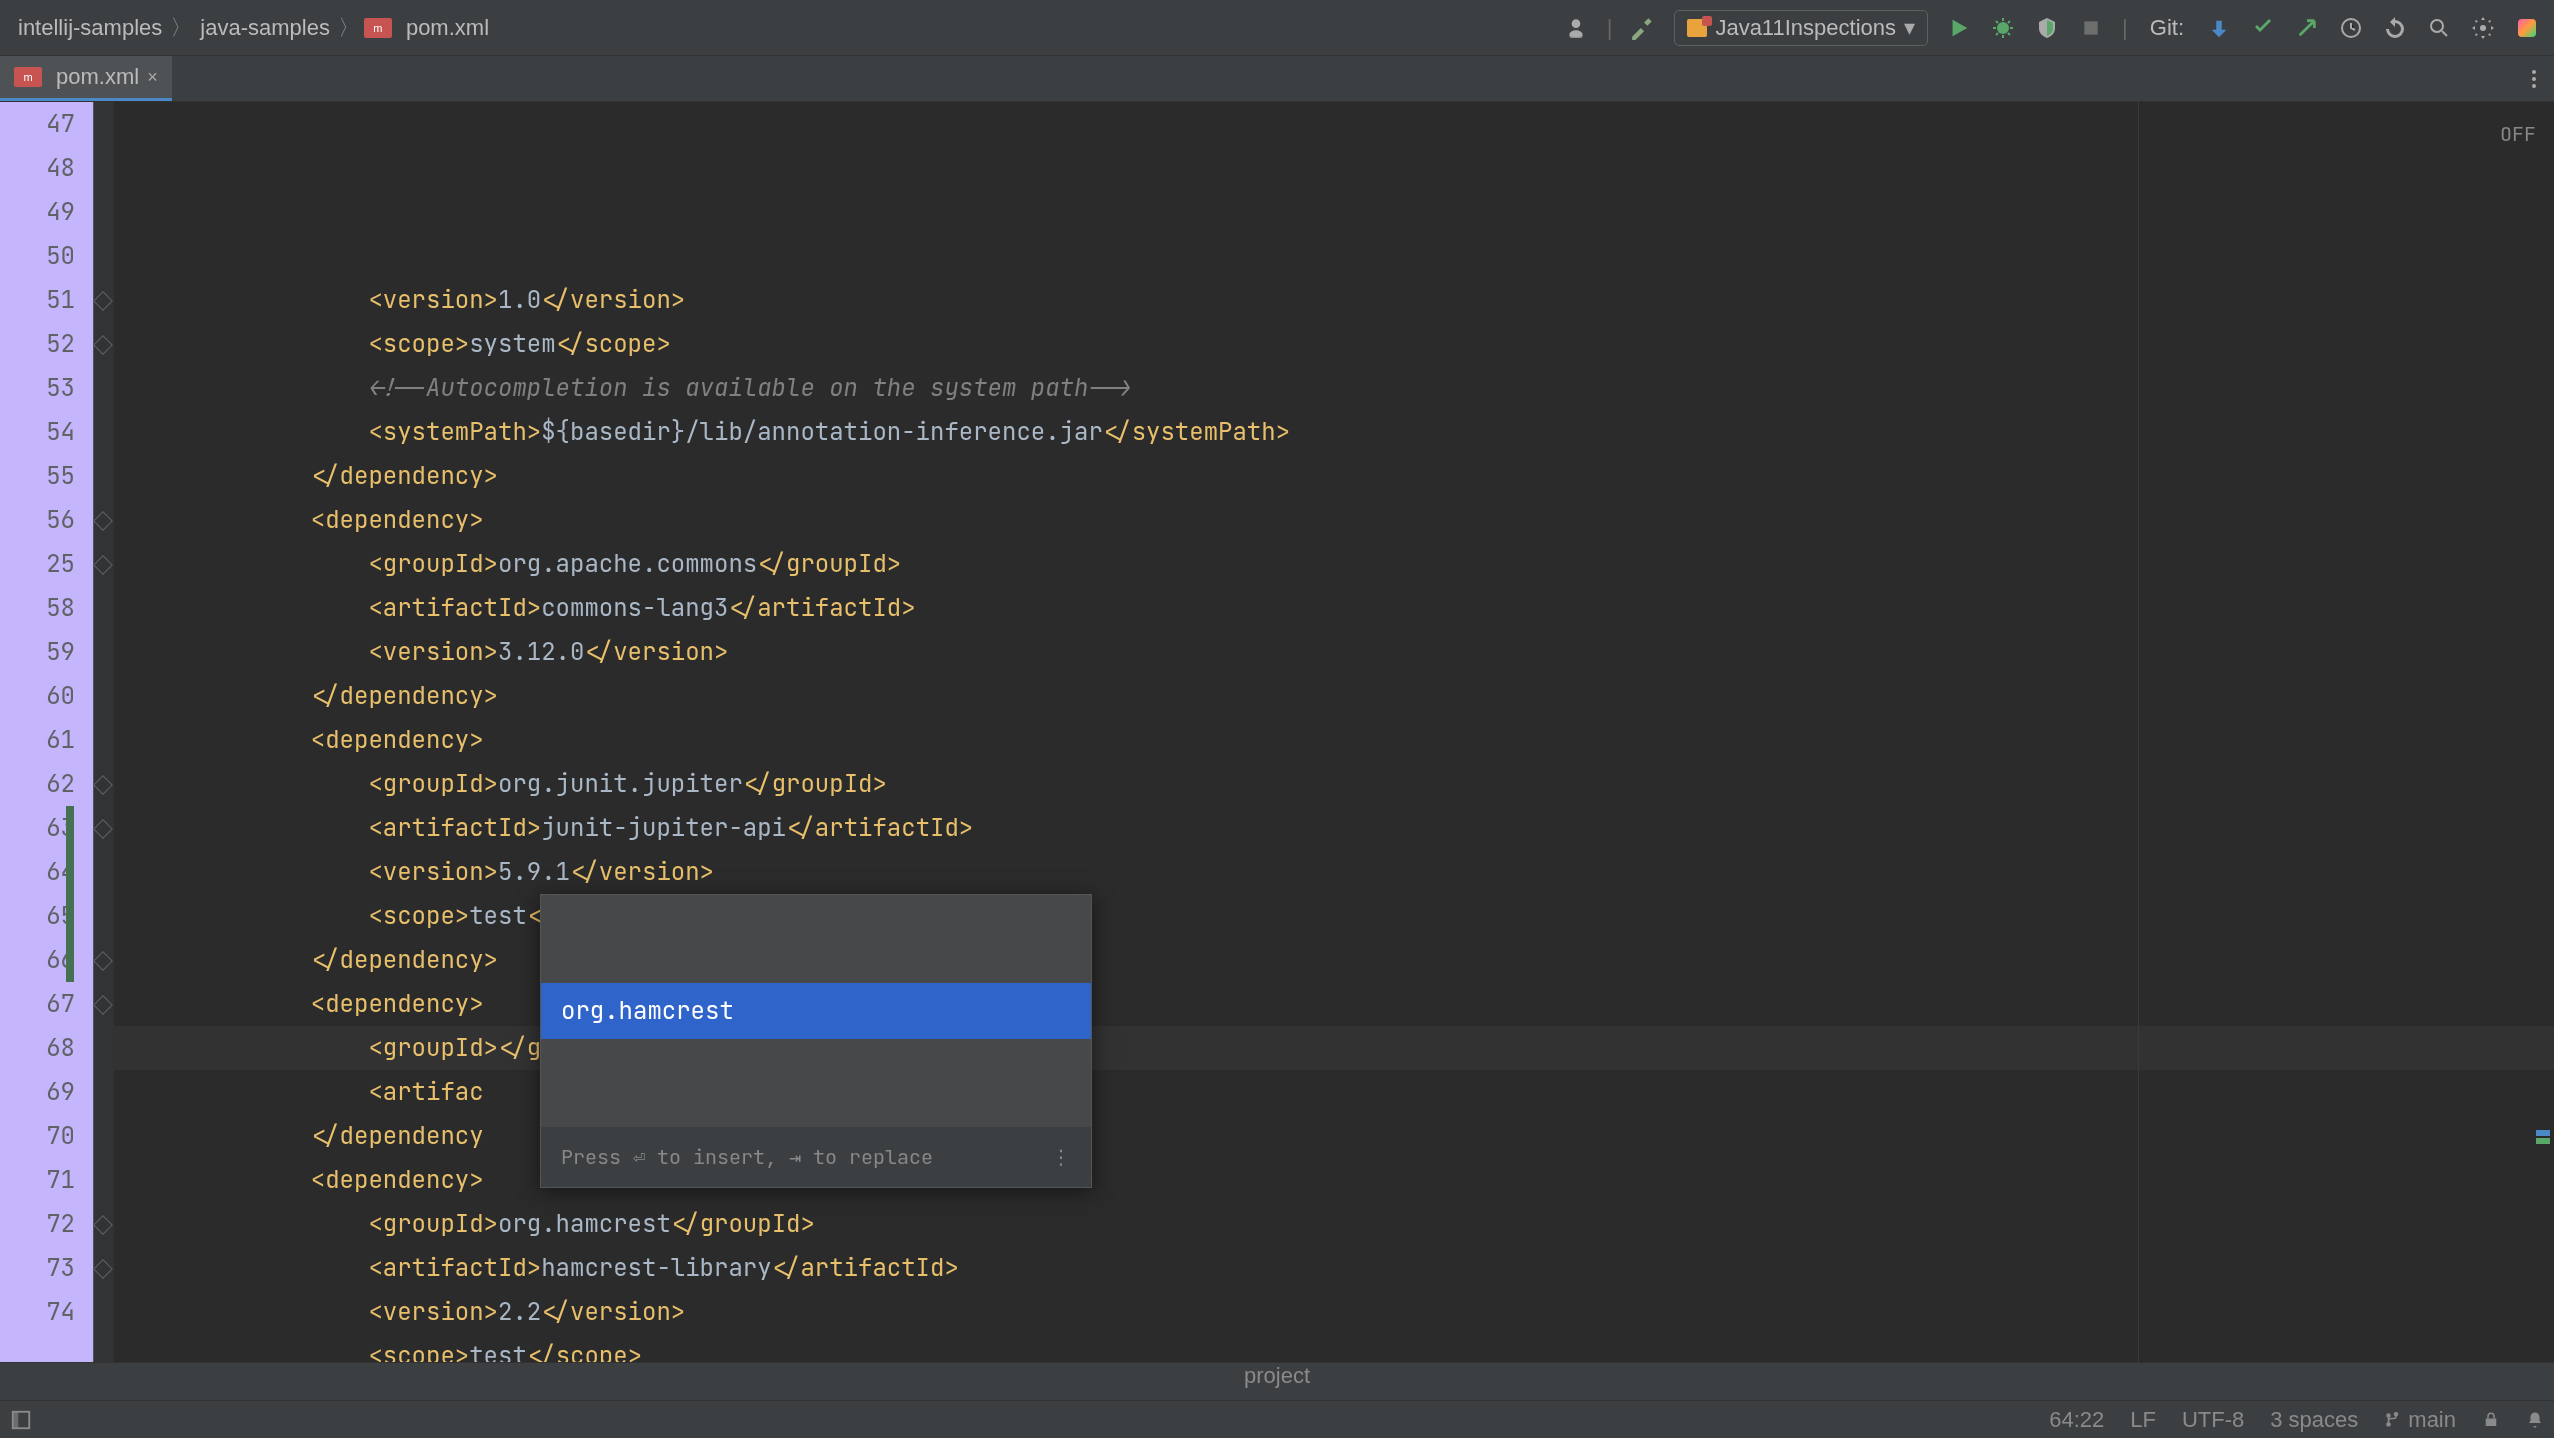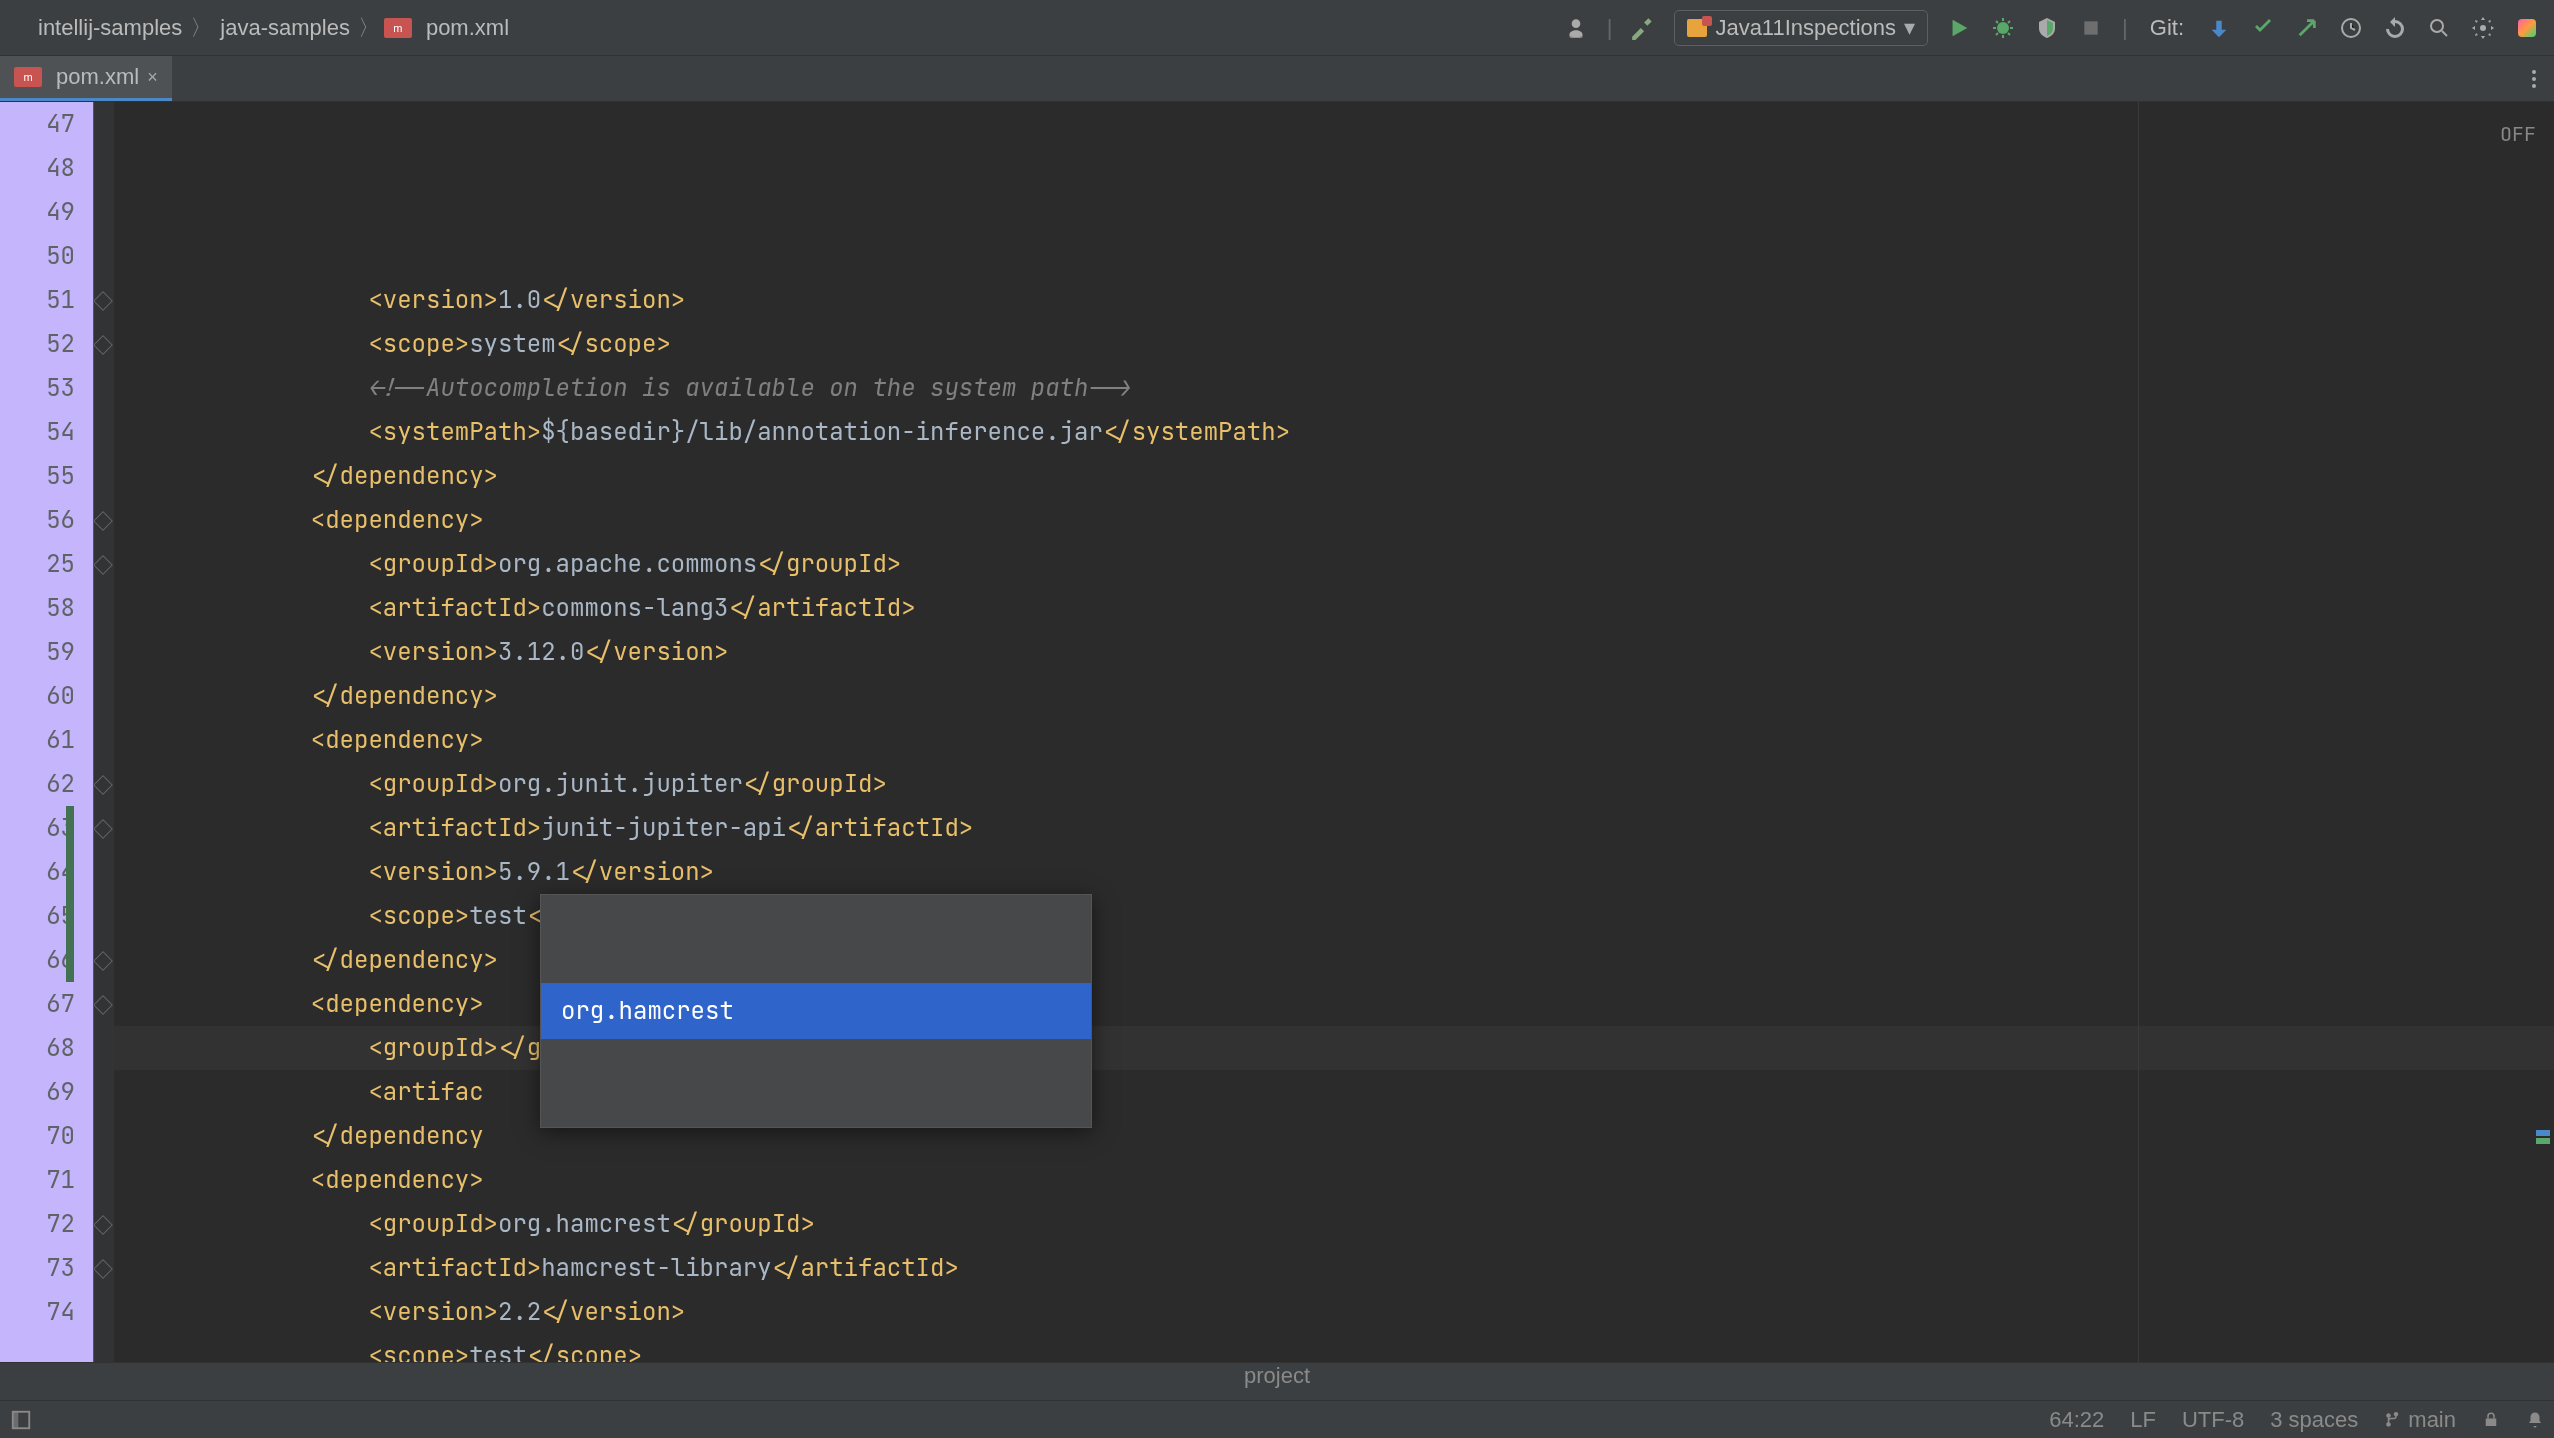--- a/index.html
+++ b/index.html
@@ -20,21 +20,20 @@
   border-bottom: 1px solid #323232;
   display: flex;
   align-items: center;
   padding: 0 14px;
 }
 .breadcrumb-top {
   display: flex;
   align-items: center;
   gap: 4px;
   flex: 1;
-  margin-left: 20px;
 }
 .bc-item { color: #bbbbbb; padding: 0 4px; }
 .bc-sep { color: #888; }
 .file-icon {
   width: 28px; height: 20px;
   background: #c75450;
   border-radius: 2px;
   margin-right: 6px;
   display: inline-flex;
   align-items: center;
@@ -398,21 +397,24 @@
       <div class="green-change" style="top: 836px; height: 44px;"></div>
       <div class="fold-mark" style="top: 896px;"></div>
       <div class="fold-mark" style="top: 1116px;"></div>
       <div class="fold-mark" style="top: 1160px;"></div>
     </div>
   <div class="code" id="code">
     <div class="right-rule"></div>
     <div class="off-indicator">OFF</div>
   <div class="code-line">                <span class="tag">&lt;version&gt;</span><span class="txt">1.0</span><span class="tag">&lt;/version&gt;</span></div><div class="code-line">                <span class="tag">&lt;scope&gt;</span><span class="txt">system</span><span class="tag">&lt;/scope&gt;</span></div><div class="code-line">                <span class="comment">&lt;!--Autocompletion is available on the system path--&gt;</span></div><div class="code-line">                <span class="tag">&lt;systemPath&gt;</span><span class="txt">${basedir}/lib/annotation-inference.jar</span><span class="tag">&lt;/systemPath&gt;</span></div><div class="code-line">            <span class="tag">&lt;/dependency&gt;</span></div><div class="code-line">            <span class="tag">&lt;dependency&gt;</span></div><div class="code-line">                <span class="tag">&lt;groupId&gt;</span><span class="txt">org.apache.commons</span><span class="tag">&lt;/groupId&gt;</span></div><div class="code-line">                <span class="tag">&lt;artifactId&gt;</span><span class="txt">commons-lang3</span><span class="tag">&lt;/artifactId&gt;</span></div><div class="code-line">                <span class="tag">&lt;version&gt;</span><span class="txt">3.12.0</span><span class="tag">&lt;/version&gt;</span></div><div class="code-line">            <span class="tag">&lt;/dependency&gt;</span></div><div class="code-line">            <span class="tag">&lt;dependency&gt;</span></div><div class="code-line">                <span class="tag">&lt;groupId&gt;</span><span class="txt">org.junit.jupiter</span><span class="tag">&lt;/groupId&gt;</span></div><div class="code-line">                <span class="tag">&lt;artifactId&gt;</span><span class="txt">junit-jupiter-api</span><span class="tag">&lt;/artifactId&gt;</span></div><div class="code-line">                <span class="tag">&lt;version&gt;</span><span class="txt">5.9.1</span><span class="tag">&lt;/version&gt;</span></div><div class="code-line">                <span class="tag">&lt;scope&gt;</span><span class="txt">test</span><span class="tag">&lt;/scope&gt;</span></div><div class="code-line">            <span class="tag">&lt;/dependency&gt;</span></div><div class="code-line">            <span class="tag">&lt;dependency&gt;</span></div><div class="code-line caret">                <span class="tag">&lt;groupId&gt;</span><span class="tag">&lt;/groupId&gt;</span></div><div class="code-line">                <span class="tag">&lt;artifac</span></div><div class="code-line">            <span class="tag">&lt;/dependency</span></div><div class="code-line">            <span class="tag">&lt;dependency&gt;</span></div><div class="code-line">                <span class="tag">&lt;groupId&gt;</span><span class="txt">org.hamcrest</span><span class="tag">&lt;/groupId&gt;</span></div><div class="code-line">                <span class="tag">&lt;artifactId&gt;</span><span class="txt">hamcrest-library</span><span class="tag">&lt;/artifactId&gt;</span></div><div class="code-line">                <span class="tag">&lt;version&gt;</span><span class="txt">2.2</span><span class="tag">&lt;/version&gt;</span></div><div class="code-line">                <span class="tag">&lt;scope&gt;</span><span class="txt">test</span><span class="tag">&lt;/scope&gt;</span></div><div class="completion-popup" style="top: 792px; left: 426px;">
   <div class="completion-item">org.hamcrest</div>
-  </div></div>
+  <div class="completion-hint">
+    <span>Press ⏎ to insert, ⇥ to replace</span>
+    <span style="cursor:pointer">⋮</span>
+  </div></div></div>
   <div class="scrollbar-markers">
     <div class="sb-mark" style="top:1028px;background:#4a88c7"></div>
     <div class="sb-mark" style="top:1036px;background:#59a869"></div>
   </div>
 </div>
 
 <div class="bottom-breadcrumb">
   <span class="bb-item">project</span>
   <span class="bb-sep">〉</span>
   <span class="bb-item">dependencies</span>

